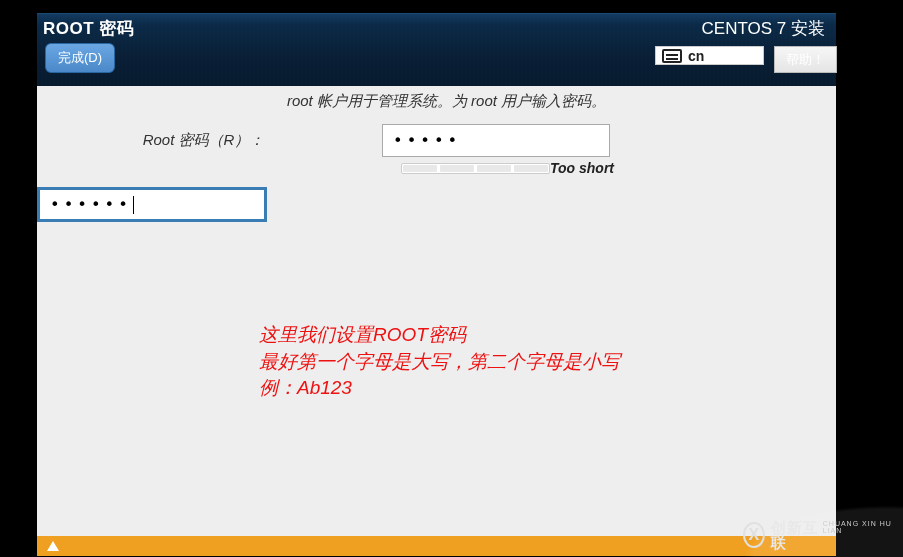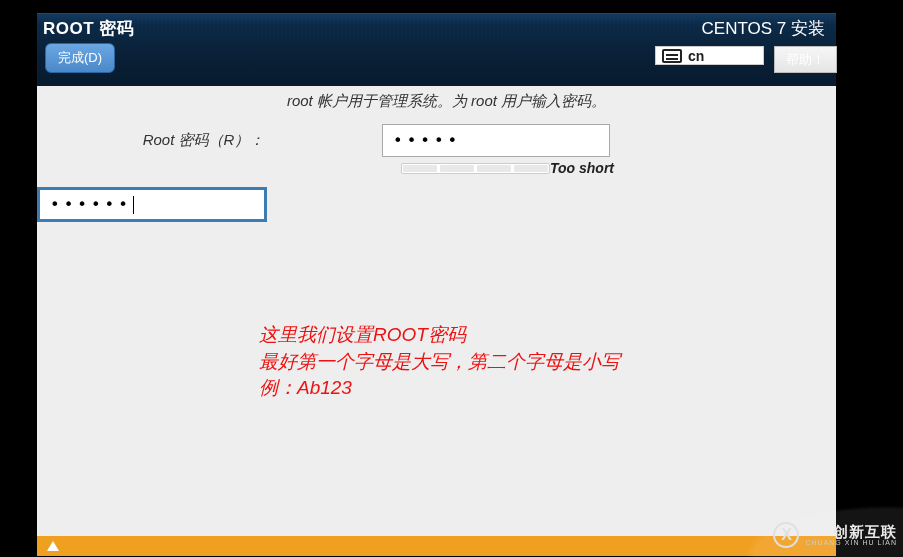--- a/index.html
+++ b/index.html
@@ -115,21 +115,21 @@
     width:0;height:0;border-left:6px solid transparent;border-right:6px solid transparent;border-bottom:10px solid #fff;margin-right:12px;
   }
   .watermark{
     position:absolute; right:0; bottom:0; width:160px;height:52px;
     background: radial-gradient(ellipse at 90% 100%, rgba(255,255,255,.08) 0 65%, transparent 70%);
     display:flex;align-items:center;justify-content:flex-end;padding-right:6px;
     pointer-events:none;
   }
   .wm-inner{display:flex;align-items:center;gap:6px;transform:translateY(4px);}
   .wm-circle{width:26px;height:26px;border:2px solid #e0e0e0;border-radius:50%;display:flex;align-items:center;justify-content:center;color:#e0e0e0;font-weight:bold;}
-  .wm-text{display:flex;flex-direction:column;color:#e8e8e8;line-height:1;align-items:flex-end;}
+  .wm-text{display:flex;color:#e8e8e8;line-height:1;}
   .wm-text .zh{font-size:15px;font-weight:bold;letter-spacing:1px;}
   .wm-text .py{font-size:7px;letter-spacing:1px;color:#ccc;}
 </style>
 </head>
 <body>
 
 <div class="installer-window">
 
   <div class="header">
     <div class="page-title">ROOT 密码</div>

